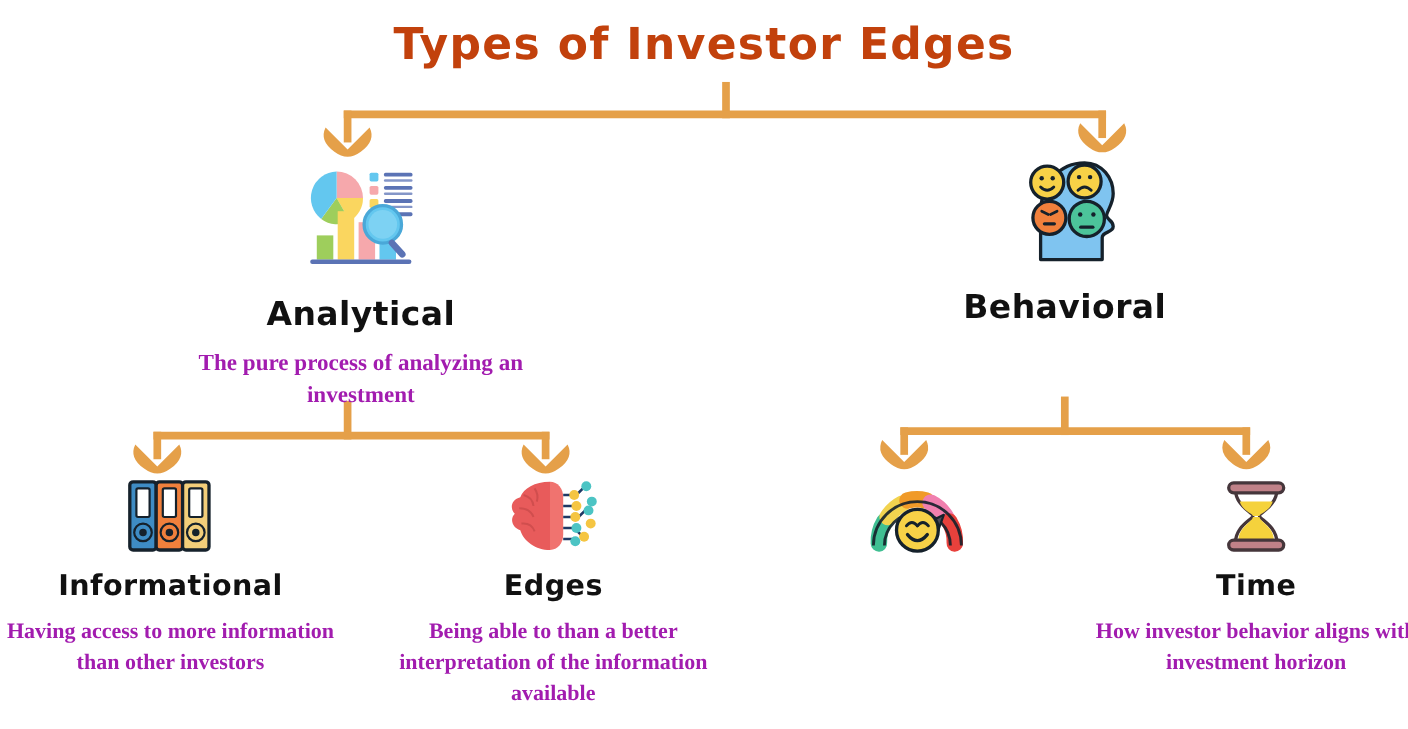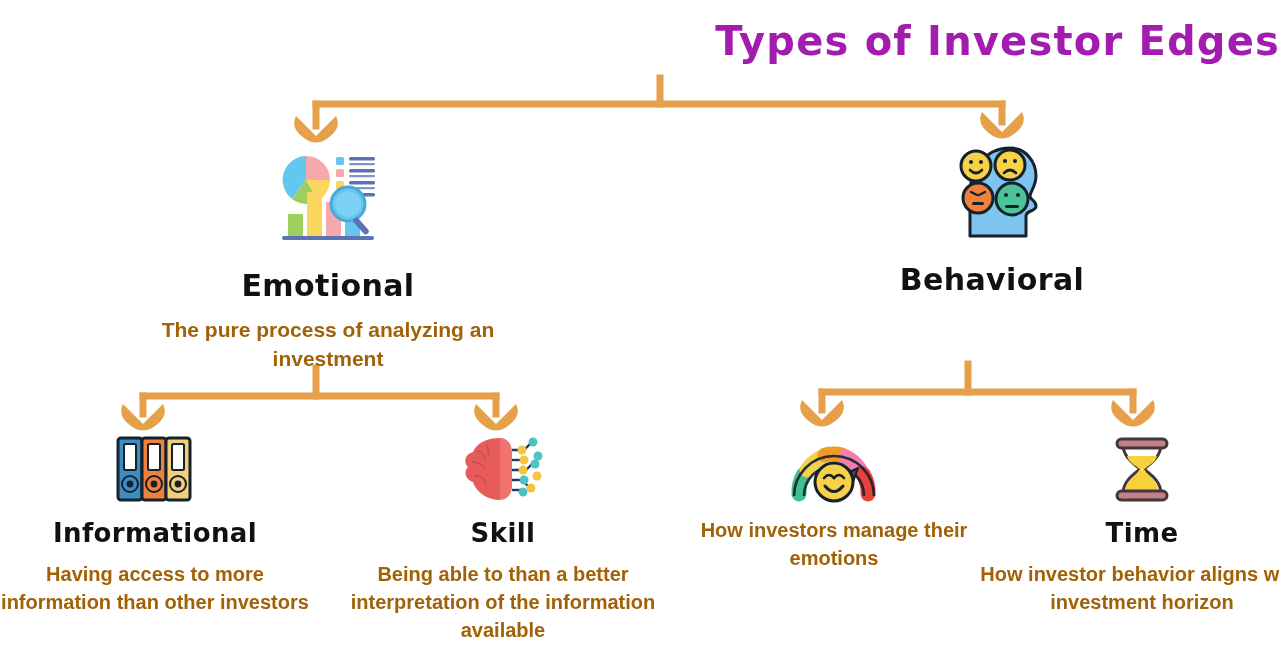--- a/index.html
+++ b/index.html
@@ -32,48 +32,48 @@
     height: 663px;
     pointer-events: none;
   }
 
   
   .title {
     position: absolute;
     left: 0;
     top: 18px;
     width: 1280px;
-    text-align: right;
+    text-align: center;
     font-family: "DejaVu Sans", sans-serif;
     font-size: 40px;
     font-weight: 700;
     letter-spacing: 1.2px;
-    color: #a21caf;
+    color: #c2410c;
   }
 
   
   .node {
     position: absolute;
     text-align: center;
   }
   .node .icon-wrap {
     display: flex;
     align-items: flex-end;
     justify-content: center;
   }
   .node .node-title {
     font-family: "DejaVu Sans", sans-serif;
     font-weight: 700;
     color: #111111;
     letter-spacing: 0.4px;
     white-space: nowrap;
   }
   .node .node-desc {
-    font-family: Liberation Sans, sans-serif;
-    color: #a16207;
+    font-family: Liberation Serif, serif;
+    color: #a21caf;
     font-weight: 600;
   }
 
   
   .level2 { width: 360px; }
   .level2 .icon-wrap { height: 100px; }
   .level2 .node-title {
     font-size: 30px;
     margin-top: 20px;
   }
@@ -90,21 +90,21 @@
     font-size: 26px;
     margin-top: 14px;
   }
   .level3 .node-desc {
     font-size: 20px;
     line-height: 28px;
     margin-top: 12px;
   }
 
   #node-analytical   { left: 148px; top: 148px; }
-  #node-behavioral   { left: 812px; top: 142px; }
+  #node-behavioral   { left: 788px; top: 142px; }
   #node-informational{ left: -10px; top: 432px; }
   #node-skill        { left: 338px; top: 432px; }
   #node-emotional    { left: 669px; top: 432px; }
   #node-time         { left: 977px; top: 432px; }
 </style>
 </head>
 <body>
 
 <div id="canvas">
 
@@ -184,21 +184,21 @@
           <rect x="6" y="88" width="92" height="4" rx="2" fill="#5B73B5"></rect>
         </g>
 
         <g>
           <circle cx="72" cy="56" r="17" fill="#63C7EF" stroke="#4AA8D8" stroke-width="3"></circle>
           <circle cx="72" cy="56" r="13" fill="#8FD8F5" opacity="0.6"></circle>
           <rect x="82" y="68" width="6" height="20" rx="3" fill="#5B73B5" transform="rotate(-42 85 78)"></rect>
         </g>
       </svg>
     </div>
-    <div class="node-title">Emotional</div>
+    <div class="node-title">Analytical</div>
     <div class="node-desc">The pure process of analyzing an investment</div>
   </div>
 
   <div class="node level2" id="node-behavioral">
     <div class="icon-wrap">
       <svg width="104" height="106" viewBox="0 0 104 106" xmlns="http://www.w3.org/2000/svg">
 
         <path d="M30 100 L30 58 C30 30 48 12 70 12 C86 12 96 26 96 40
                  C96 50 90 56 90 60 C90 64 96 64 96 70 C96 76 86 74 86 80
                  L86 100 Z" fill="#7FC4F0" stroke="#15212B" stroke-width="3" stroke-linejoin="round"></path>
@@ -288,21 +288,21 @@
           <circle cx="64" cy="26" r="4.5" fill="#F5C542"></circle>
           <circle cx="75" cy="30" r="4.5" fill="#4CC4C4"></circle>
           <circle cx="63" cy="36" r="4.5" fill="#F5C542"></circle>
           <circle cx="77" cy="42" r="4.5" fill="#F5C542"></circle>
           <circle cx="64" cy="46" r="4.5" fill="#4CC4C4"></circle>
           <circle cx="71" cy="54" r="4.5" fill="#F5C542"></circle>
           <circle cx="63" cy="58" r="4.5" fill="#4CC4C4"></circle>
         </g>
       </svg>
     </div>
-    <div class="node-title">Skill</div>
+    <div class="node-title">Edges</div>
     <div class="node-desc">Being able to than a better interpretation of the information available</div>
   </div>
 
   <div class="node level3" id="node-emotional">
     <div class="icon-wrap">
       <svg width="88" height="66" viewBox="0 0 88 66" xmlns="http://www.w3.org/2000/svg">
 
         <g stroke="#15212B" stroke-width="3.2" stroke-linecap="round" fill="none">
           <path d="M9 56 A35 35 0 0 1 14 36" stroke="#3FBF92" stroke-width="15"></path>
           <path d="M17 32 A35 35 0 0 1 30 20" stroke="#F2D34F" stroke-width="15"></path>
@@ -316,21 +316,20 @@
         </g>
 
         <path d="M52 38 L68 30 L63 44 Z" fill="#4A4A55" stroke="#15212B" stroke-width="2" stroke-linejoin="round"></path>
 
         <circle cx="44" cy="44" r="19" fill="#F7D147" stroke="#15212B" stroke-width="3"></circle>
         <path d="M34 40 q5 -6 10 0" stroke="#15212B" stroke-width="2.6" fill="none" stroke-linecap="round"></path>
         <path d="M44 40 q5 -6 10 0" stroke="#15212B" stroke-width="2.6" fill="none" stroke-linecap="round"></path>
         <path d="M35 48 q9 11 18 0" stroke="#15212B" stroke-width="3" fill="none" stroke-linecap="round"></path>
       </svg>
     </div>
-    <div class="node-desc">How investors manage their emotions</div>
   </div>
 
   <div class="node level3" id="node-time">
     <div class="icon-wrap">
       <svg width="66" height="70" viewBox="0 0 66 70" xmlns="http://www.w3.org/2000/svg">
 
         <path d="M14 10 L52 10 C52 26 36 32 36 35 C36 38 52 44 52 60 L14 60
                  C14 44 30 38 30 35 C30 32 14 26 14 10 Z" fill="#FFFFFF" stroke="#45363B" stroke-width="3" stroke-linejoin="round"></path>
 
         <path d="M18 22 L48 22 C46 30 36 33 36 35 L30 35 C30 33 20 30 18 22 Z" fill="#F5D23C"></path>

